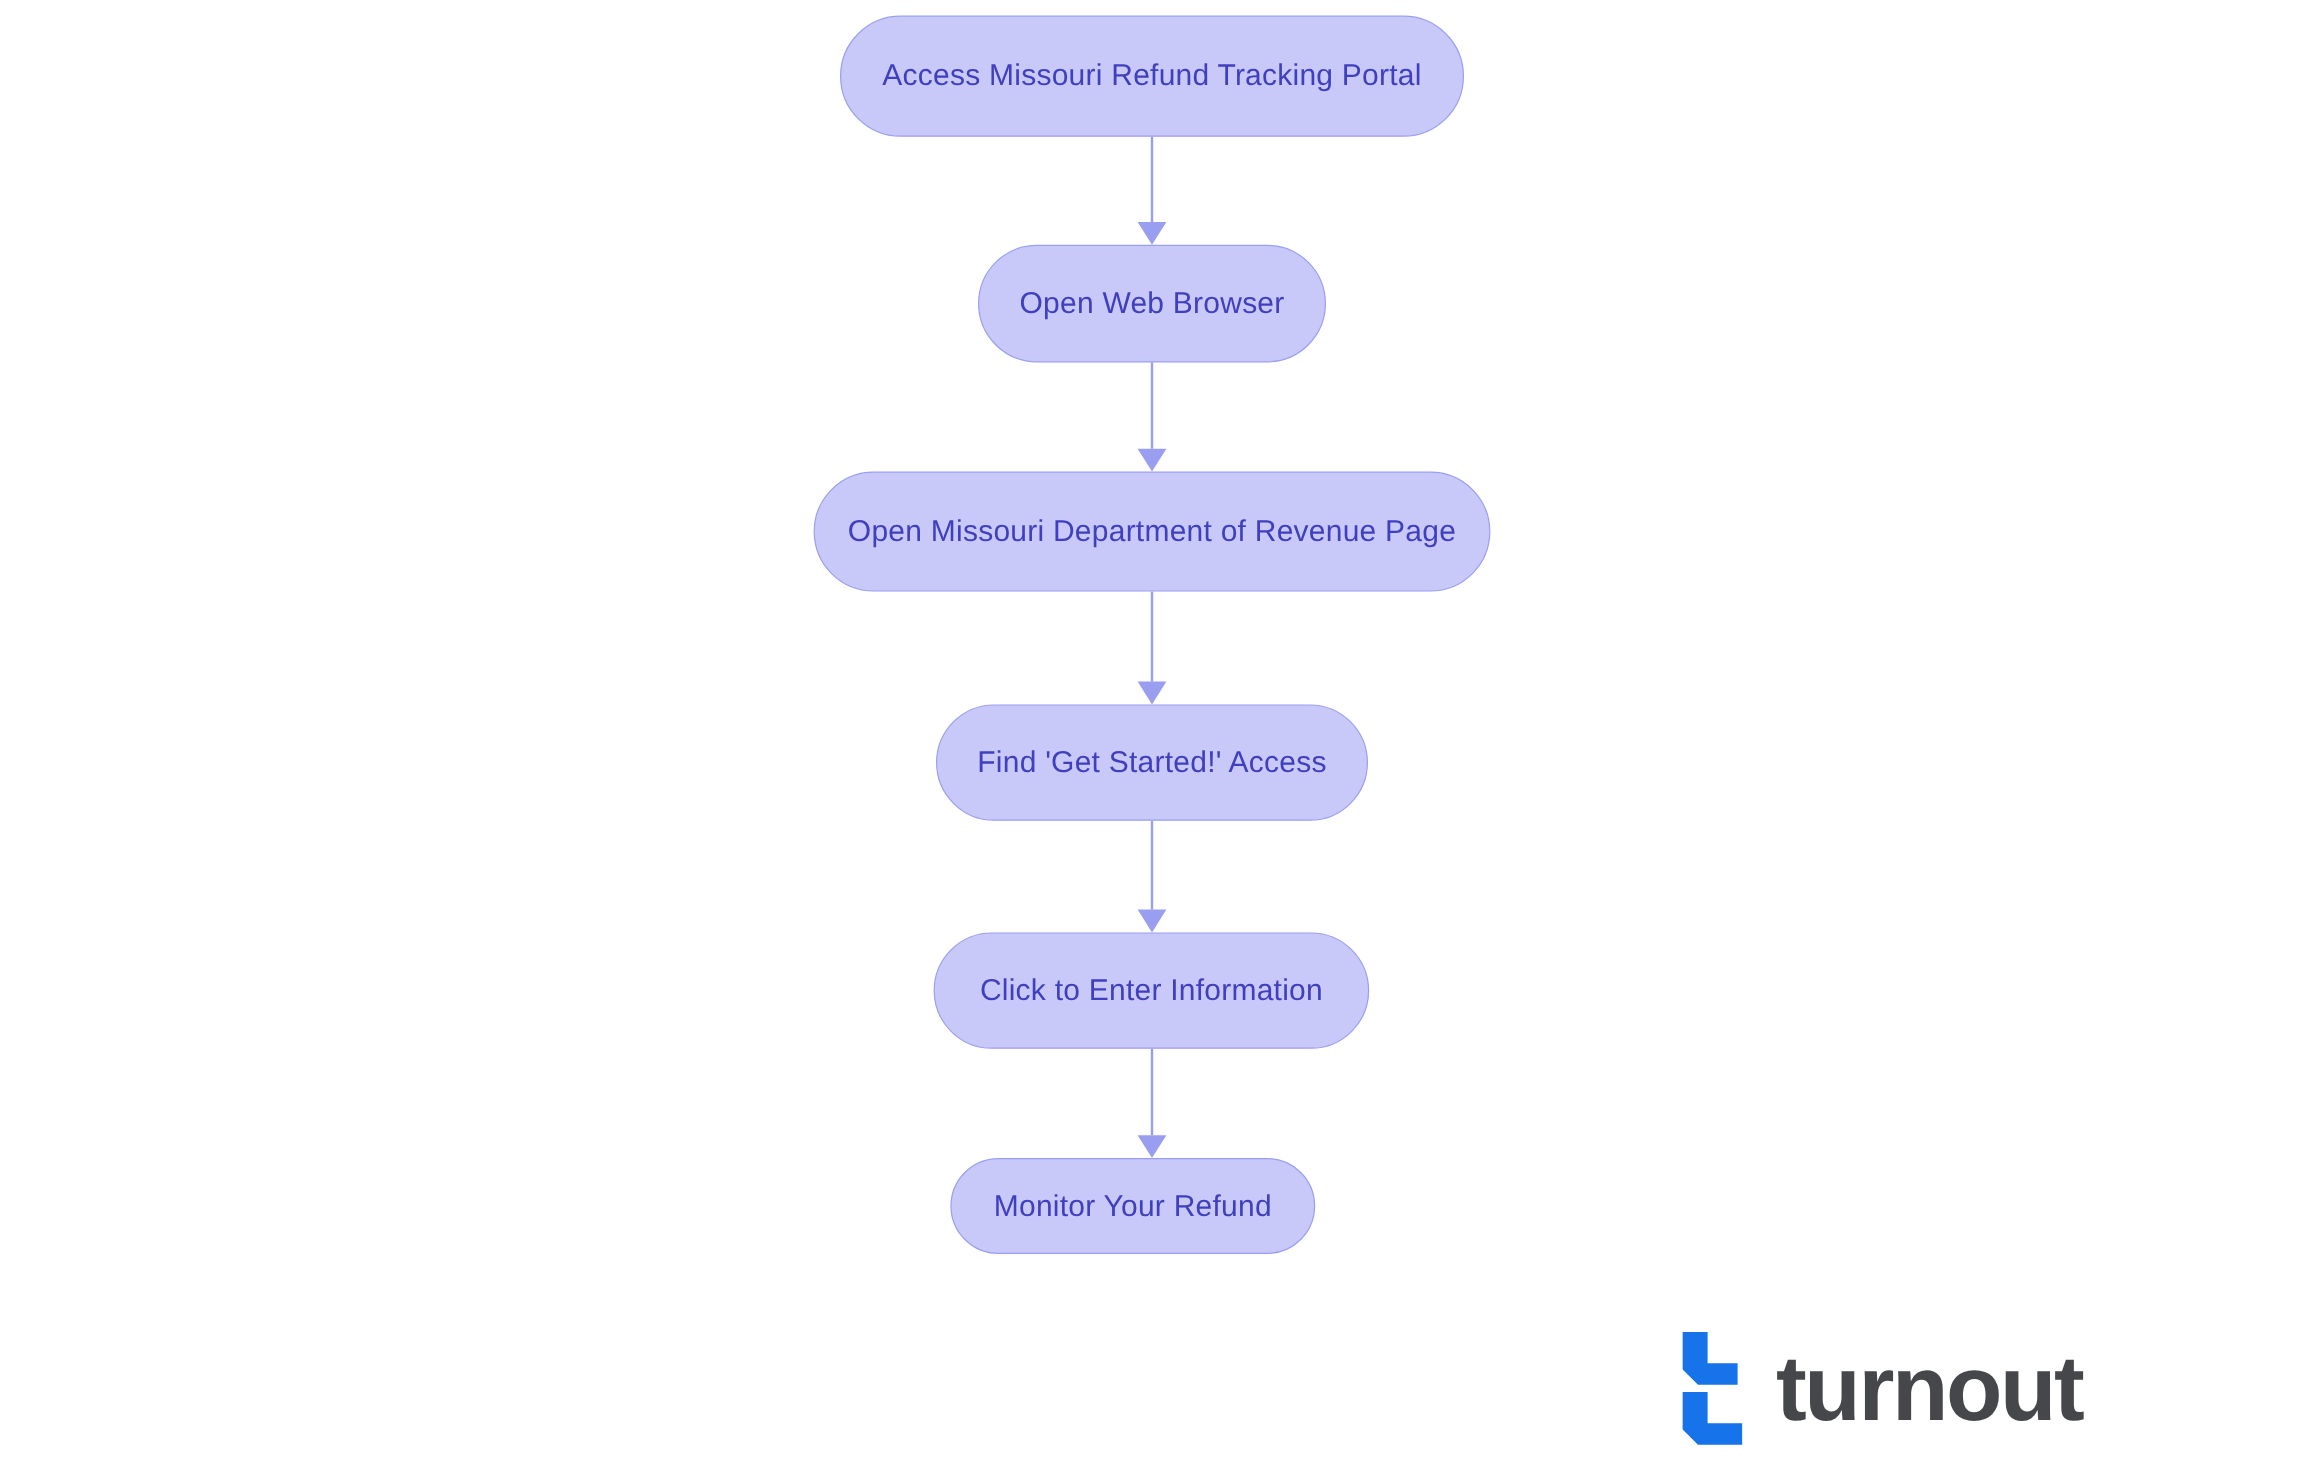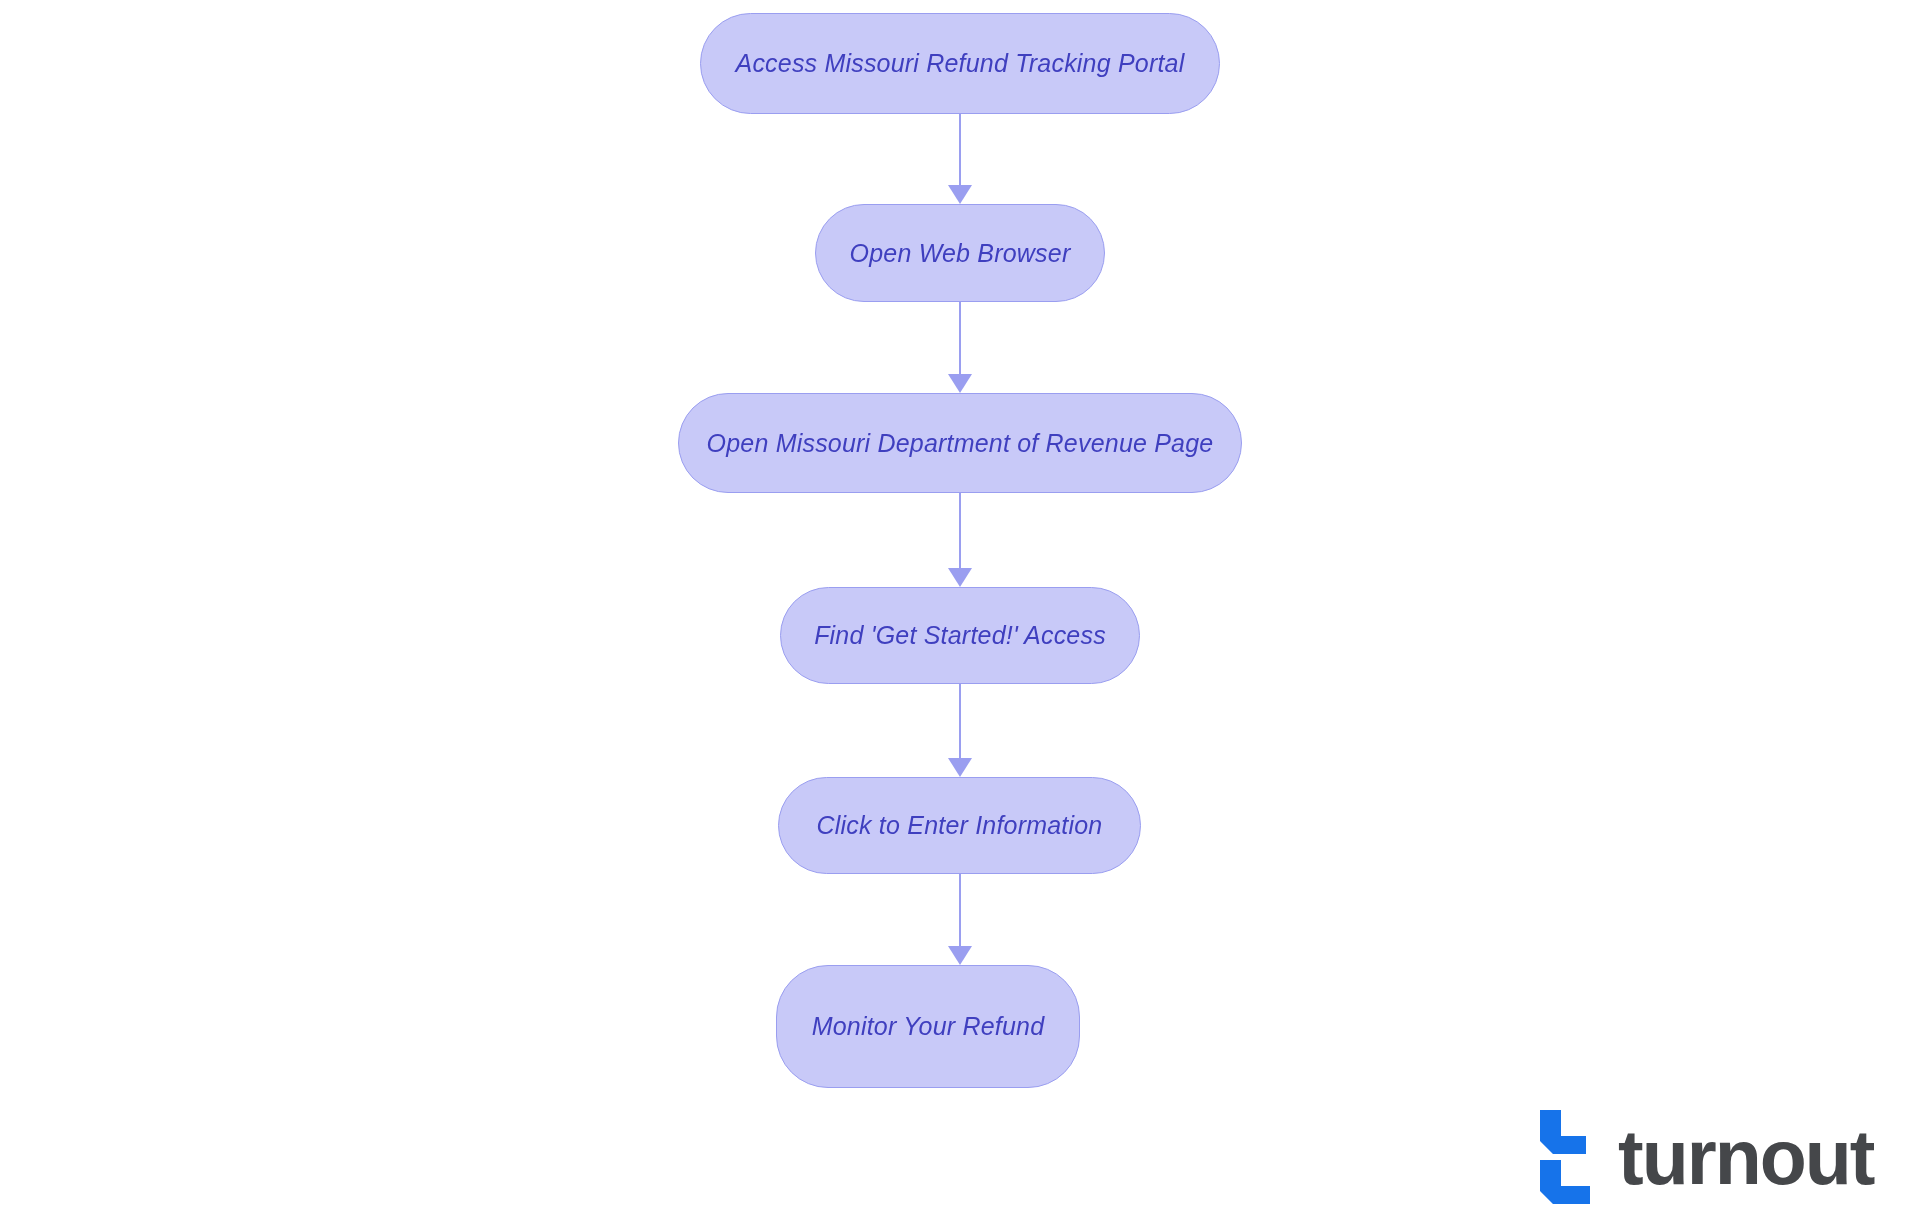--- a/index.html
+++ b/index.html
@@ -23,28 +23,27 @@
     border: 1.5px solid var(--node_border, #9a9ef0);
     border-radius: 52px;
     color: var(--node_text, #3f3fbf);
     font-size: 25px;
     display: flex;
     align-items: center;
     justify-content: center;
     text-align: left;
     white-space: nowrap;
     letter-spacing: 0.2px;
-    font-style: italic;
   }
   .n1 { left: 700px; top: 13px;  width: 520px; height: 101px; }
   .n2 { left: 815px; top: 204px; width: 290px; height: 98px;  }
   .n3 { left: 678px; top: 393px; width: 564px; height: 100px; }
   .n4 { left: 780px; top: 587px; width: 360px; height: 97px;  }
   .n5 { left: 778px; top: 777px; width: 363px; height: 97px;  }
-  .n6 { left: 776px; top: 965px; width: 304px; height: 123px; }
+  .n6 { left: 792px; top: 965px; width: 304px; height: 80px; }
 
   
   .arrow {
     position: absolute;
     left: 947px;
     width: 26px;
     display: flex;
     flex-direction: column;
     align-items: center;
   }
@@ -62,21 +61,21 @@
   }
   .a1 { top: 114px; height: 90px; }
   .a2 { top: 302px; height: 91px; }
   .a3 { top: 493px; height: 94px; }
   .a4 { top: 684px; height: 93px; }
   .a5 { top: 874px; height: 91px; }
 
   
   .logo {
     position: absolute;
-    left: 1540px;
+    left: 1402px;
     top: 1110px;
     display: flex;
     align-items: center;
   }
   .logo-icon {
     width: 50px;
     height: 95px;
     flex: 0 0 auto;
   }
   .logo-text {

